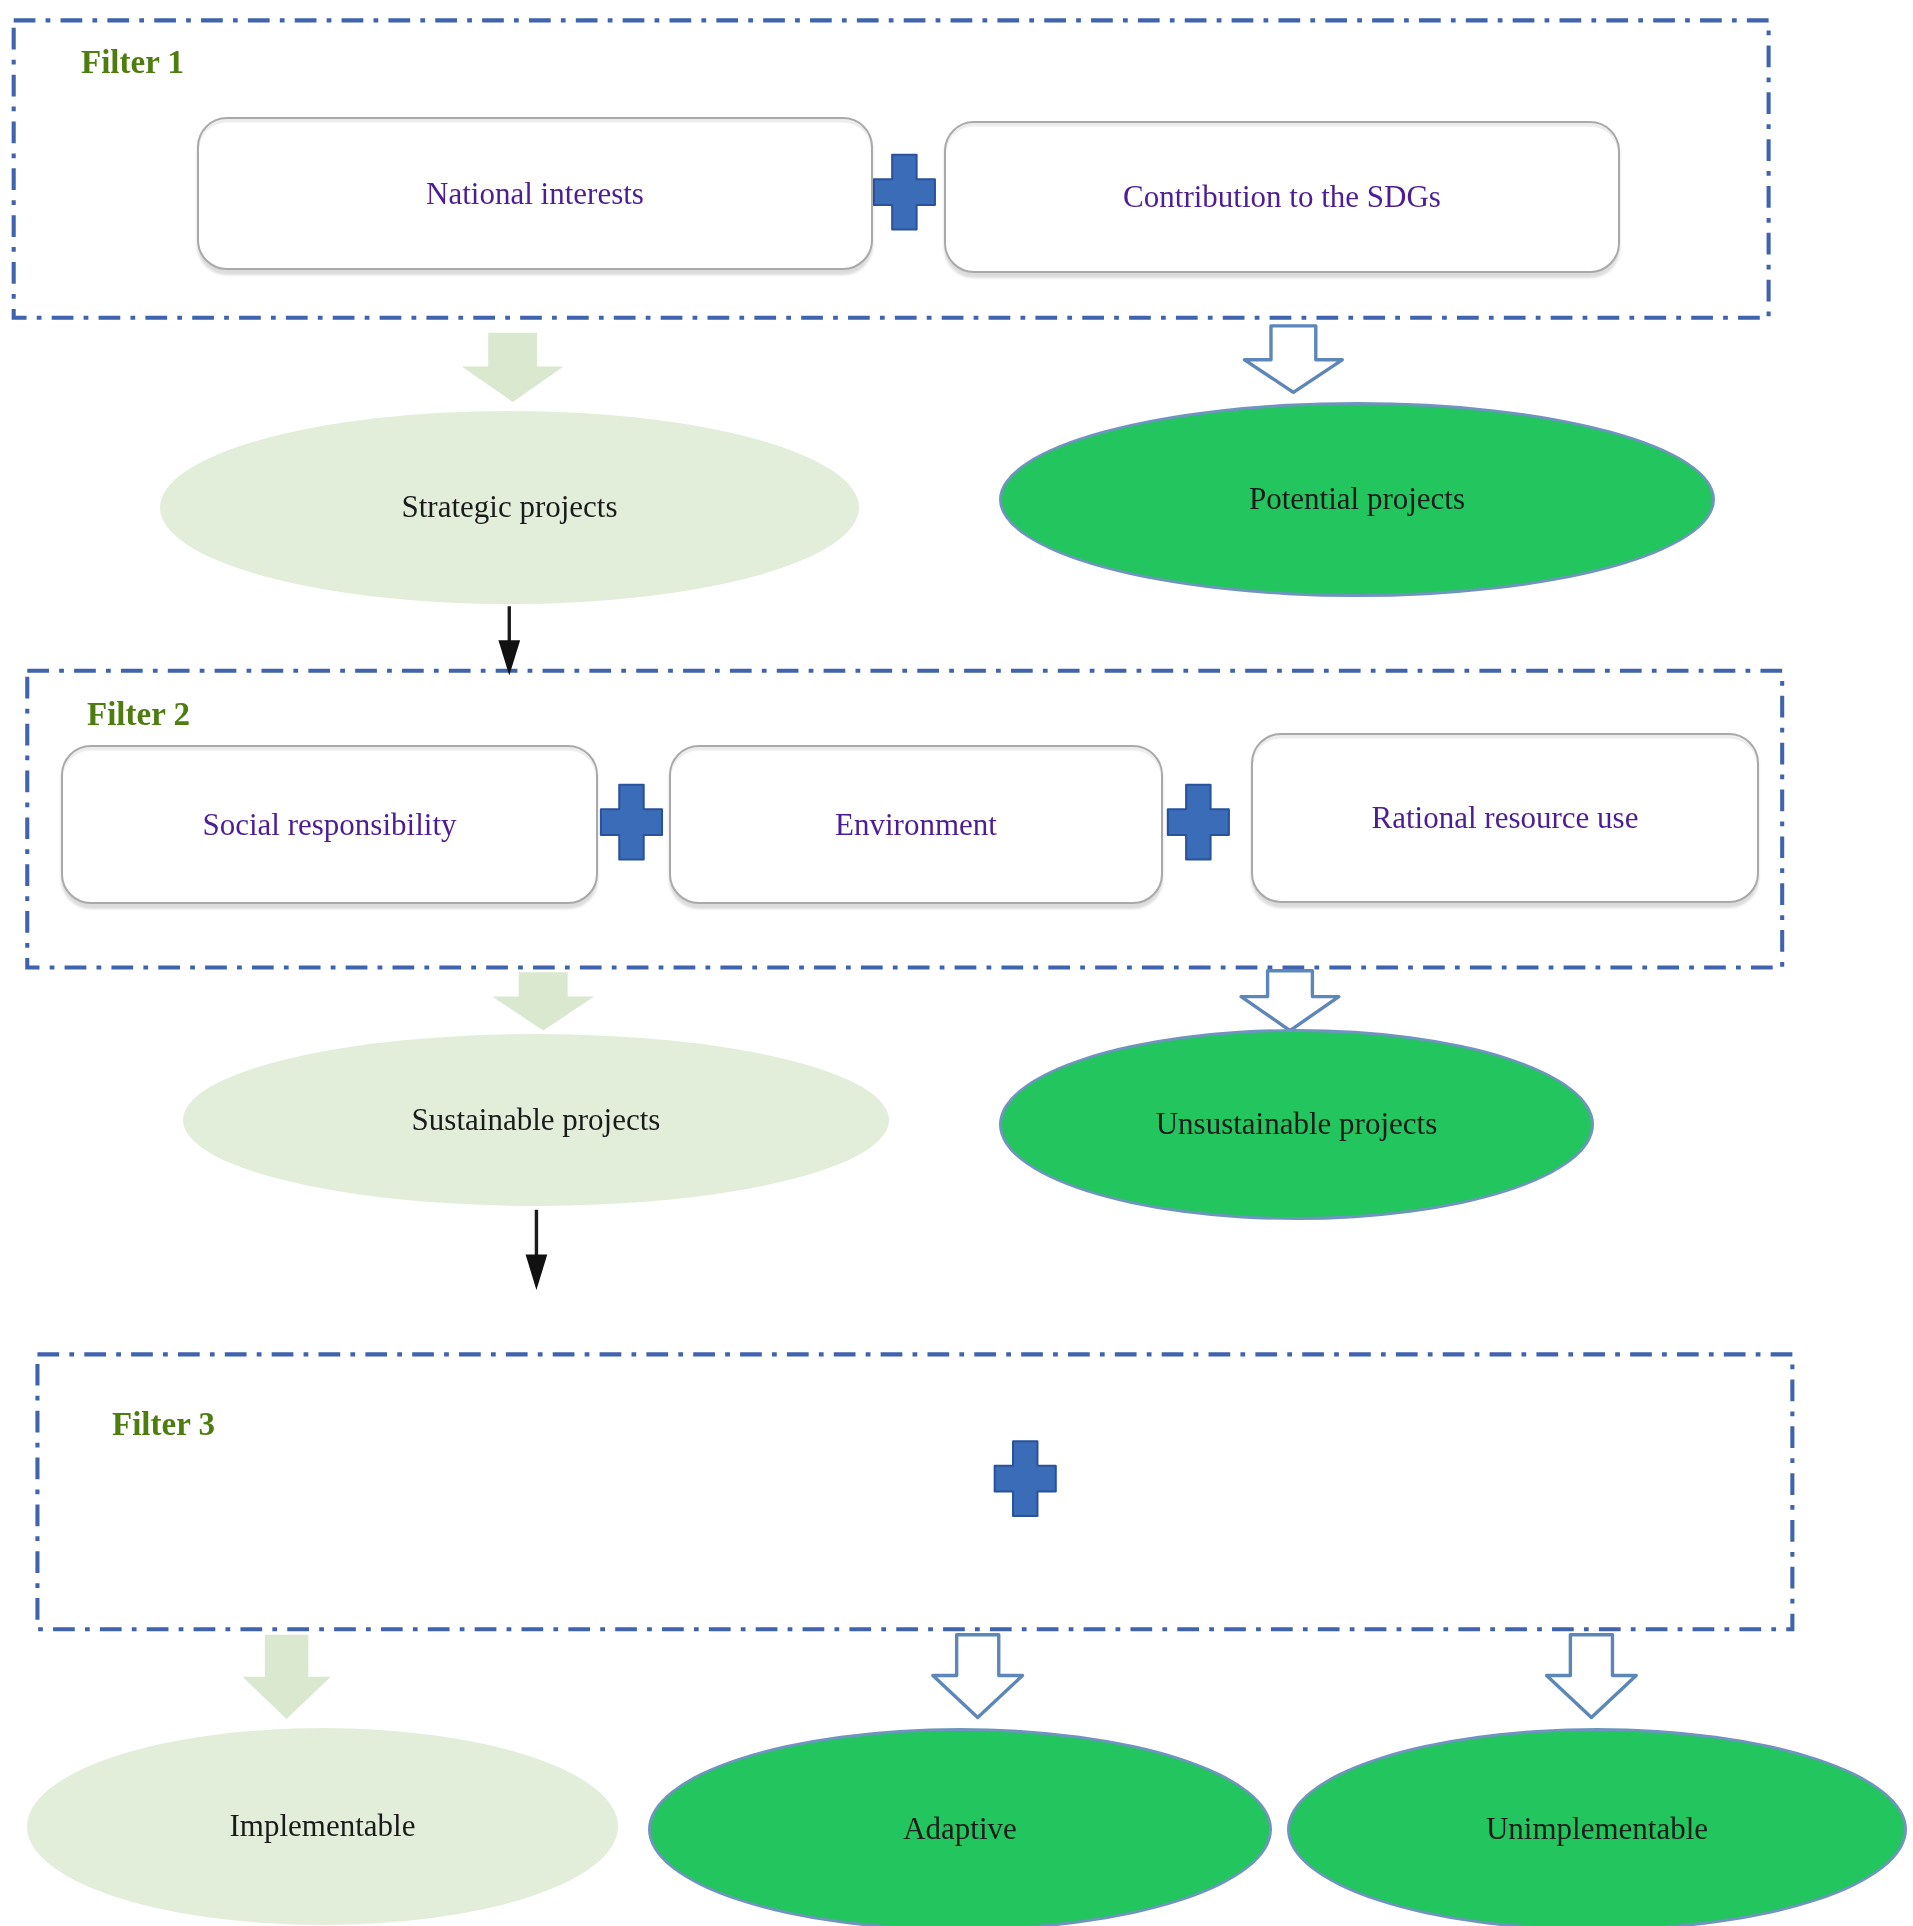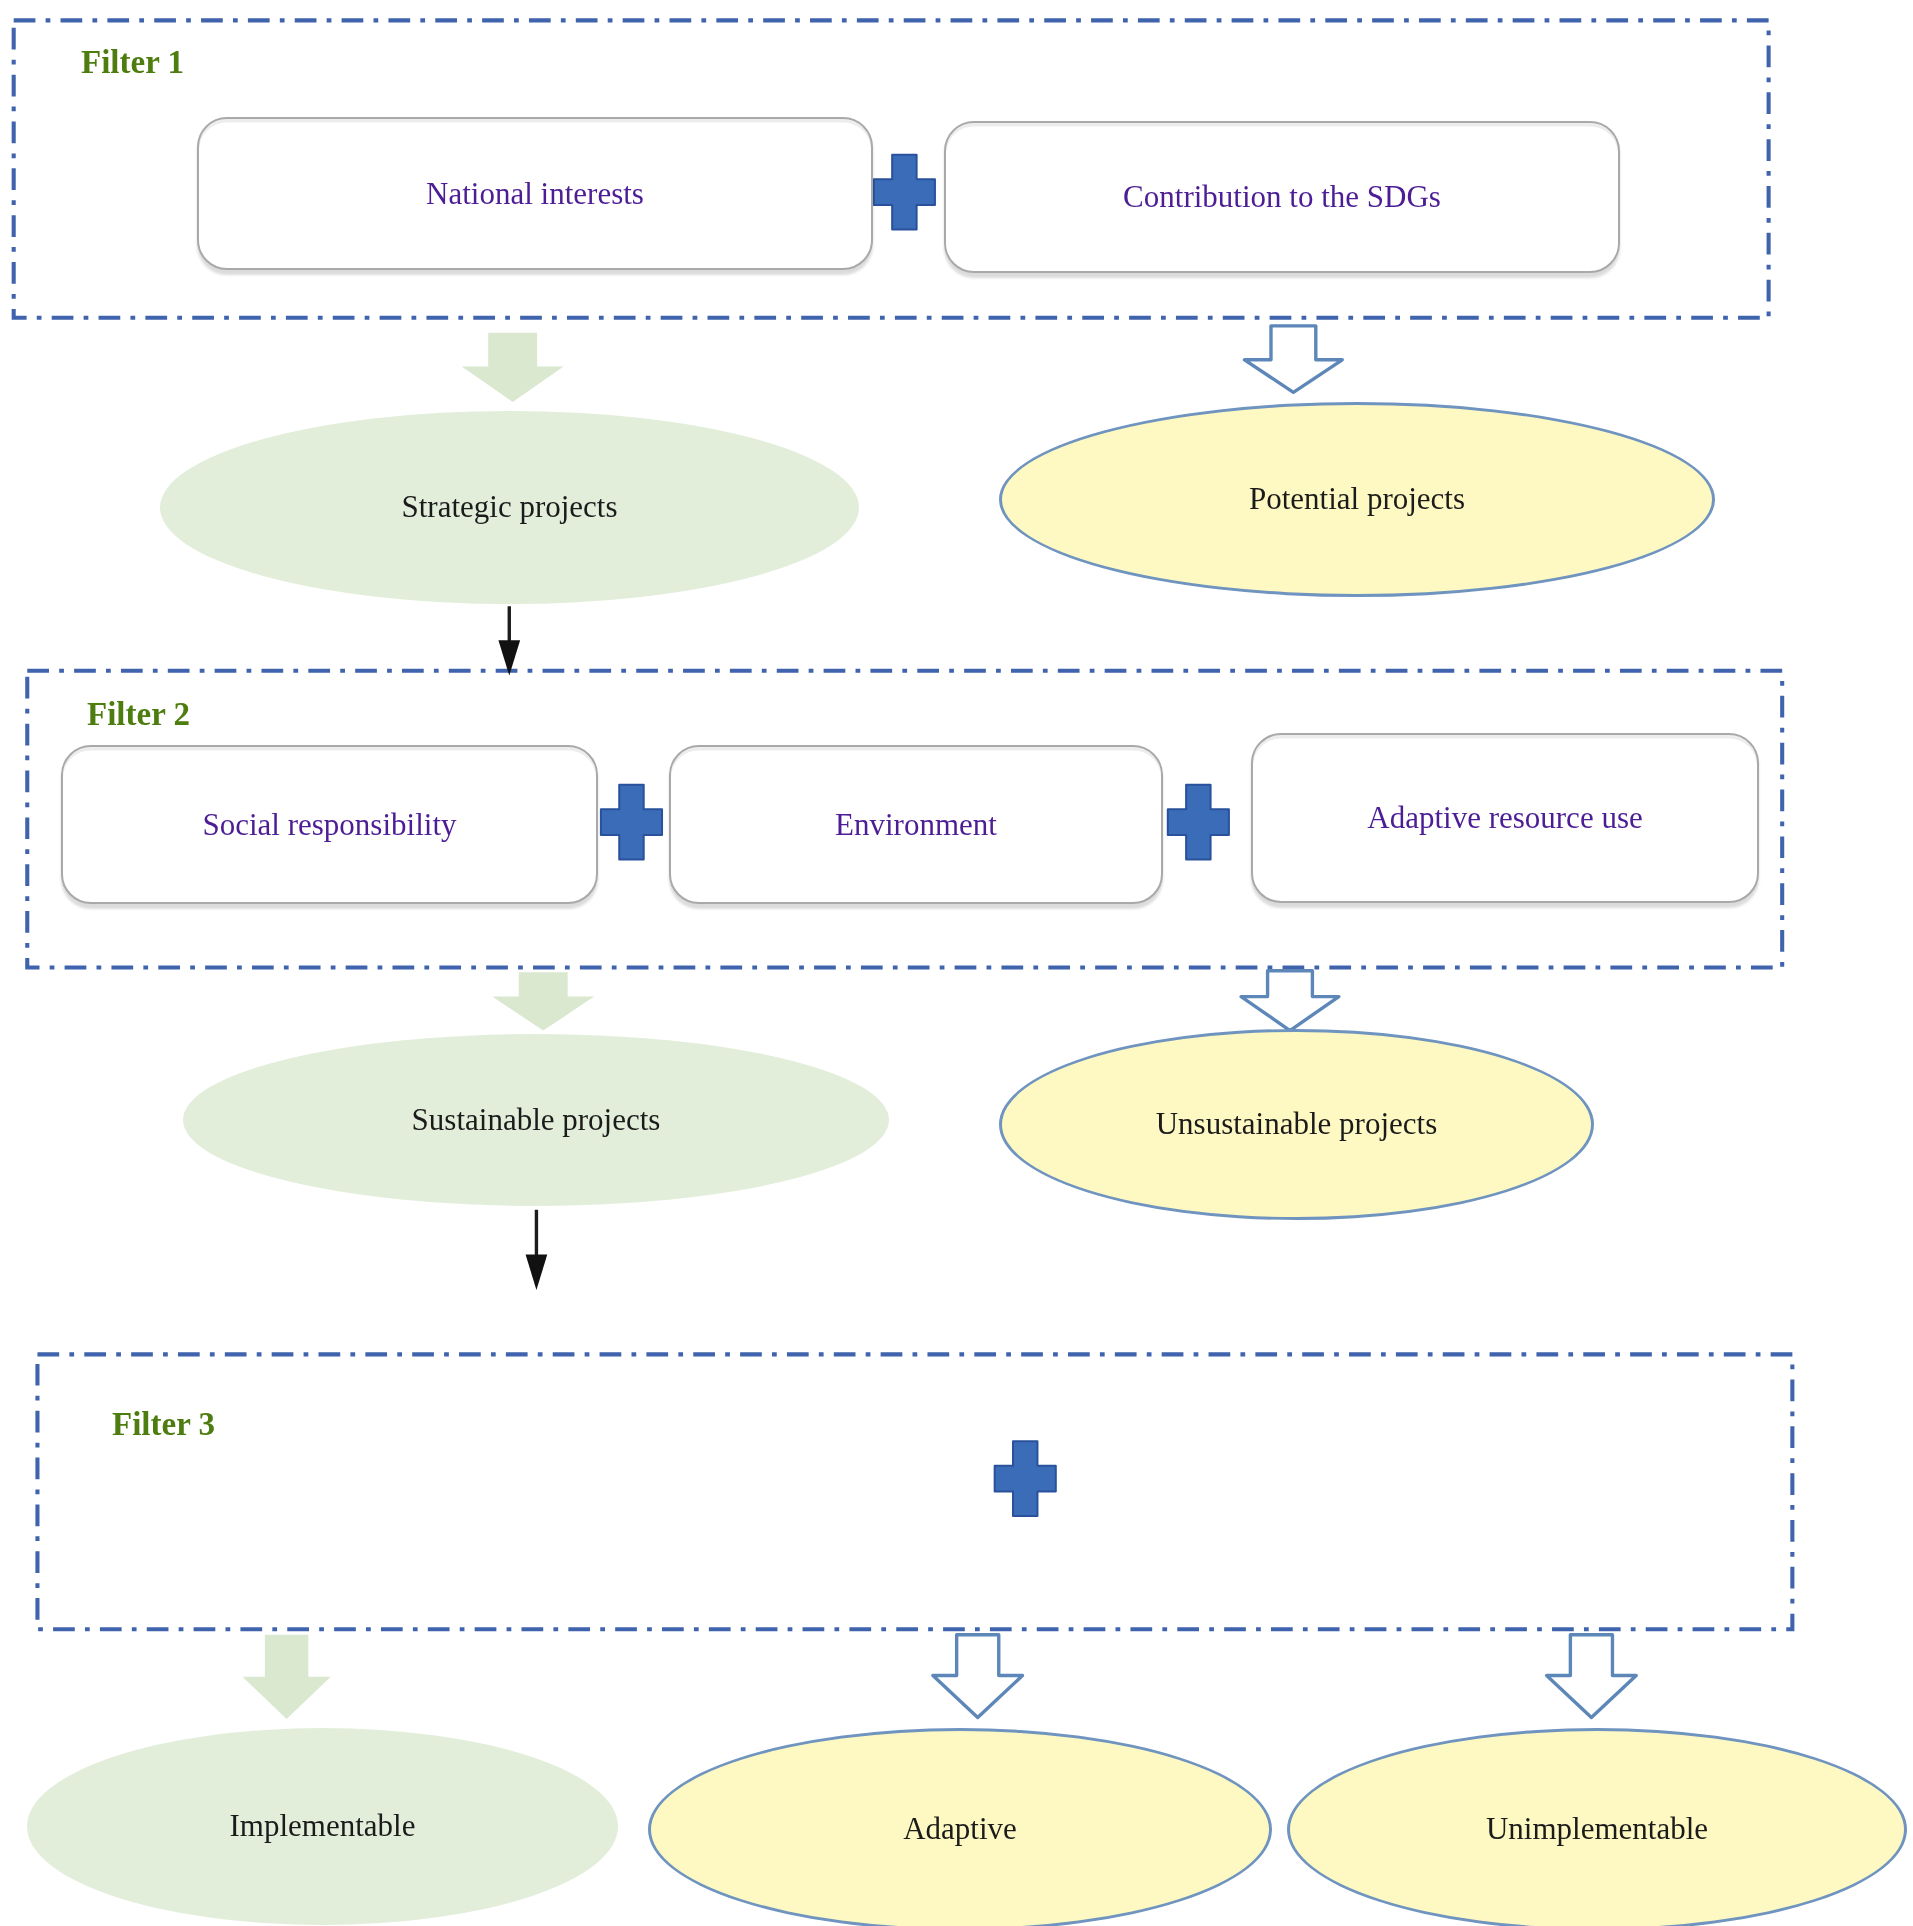--- a/index.html
+++ b/index.html
@@ -27,21 +27,21 @@
     box-shadow: inset 0 3.4px 0 rgba(0,0,0,0.07), 0 4.1px 2.7px rgba(0,0,0,0.14);
     display:flex;align-items:center;justify-content:center;
     font-size:31px;color:#4c1d95;text-align:center;line-height:1.2;
   }
   .ellipse{
     position:absolute;border-radius:50%;
     display:flex;align-items:center;justify-content:center;
     font-size:31px;color:#1b1b1b;line-height:1.45;
   }
   .ellipse.green{background:var(--green-fill,#e2eeda);border:none;}
-  .ellipse.outline{background:#fef9c3;border:3.4px solid var(--ellipse-outline,#6f94bf);}
+  .ellipse.outline{background:#22c55e;border:3.4px solid var(--ellipse-outline,#6f94bf);}
   .ellipse .wrap{display:block;max-width:312px;}
 </style>
 </head>
 <body>
 
 <div class="diagram">
 
   <svg class="layer" width="1914" height="1926" viewBox="0 0 2819 2837">
 
     <rect class="dash-rect" x="20" y="30" width="2585" height="438" stroke-dasharray="32 15 7 15"></rect>
@@ -75,21 +75,21 @@
   <div class="filter-label" style="left:81px;top:46px">Filter 1</div>
   <div class="crit-box" style="left:197px;top:117px;width:672px;height:149px">National interests</div>
   <div class="crit-box" style="left:944px;top:121px;width:672px;height:148px">Contribution to the SDGs</div>
 
   <div class="ellipse green" style="left:160px;top:411px;width:699px;height:193px">Strategic projects</div>
   <div class="ellipse outline" style="left:999px;top:402px;width:710px;height:189px">Potential projects</div>
 
   <div class="filter-label" style="left:87px;top:698px">Filter 2</div>
   <div class="crit-box" style="left:61px;top:745px;width:533px;height:155px">Social responsibility</div>
   <div class="crit-box" style="left:669px;top:745px;width:490px;height:155px">Environment</div>
-  <div class="crit-box" style="left:1251px;top:733px;width:504px;height:166px">Adaptive resource use</div>
+  <div class="crit-box" style="left:1251px;top:733px;width:504px;height:166px">Rational resource use</div>
 
   <div class="ellipse green" style="left:183px;top:1034px;width:706px;height:172px">Sustainable projects</div>
   <div class="ellipse outline" style="left:999px;top:1029px;width:589px;height:185px">
     <span class="wrap">Unsustainable projects</span>
   </div>
 
   <div class="filter-label" style="left:112px;top:1408px">Filter 3</div>
 
   <div class="ellipse green" style="left:27px;top:1728px;width:591px;height:197px">Implementable</div>
   <div class="ellipse outline" style="left:648px;top:1728px;width:618px;height:197px">Adaptive</div>

